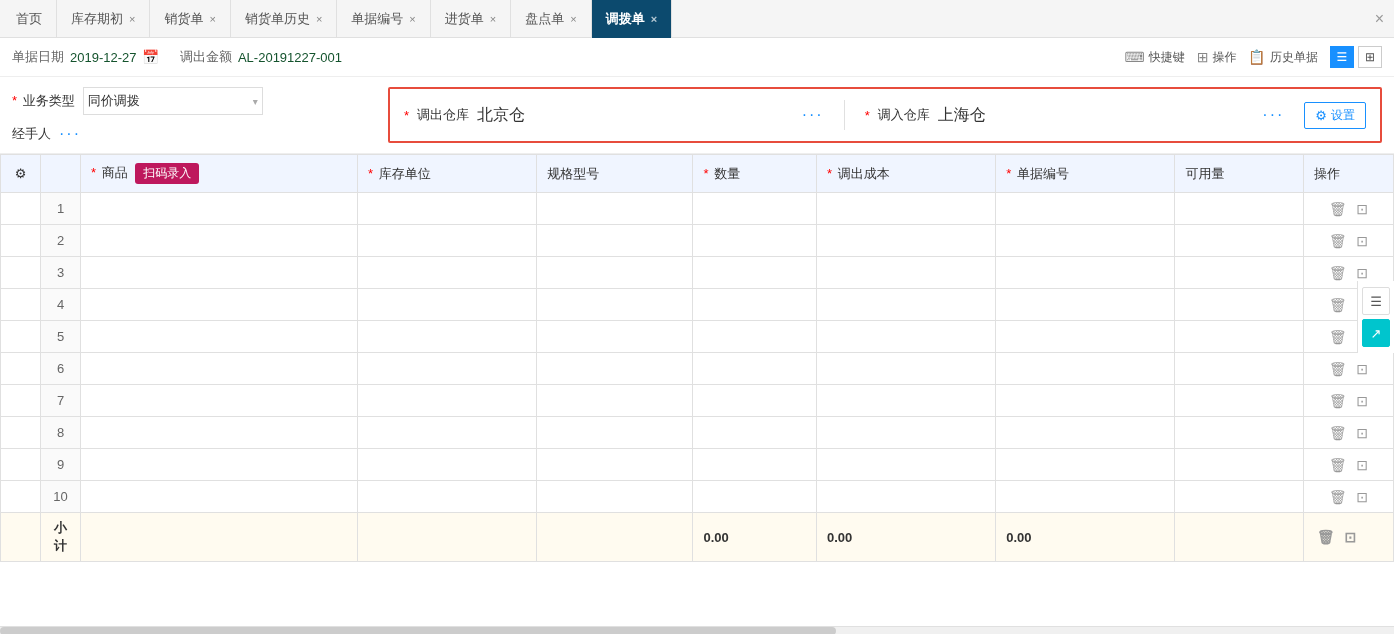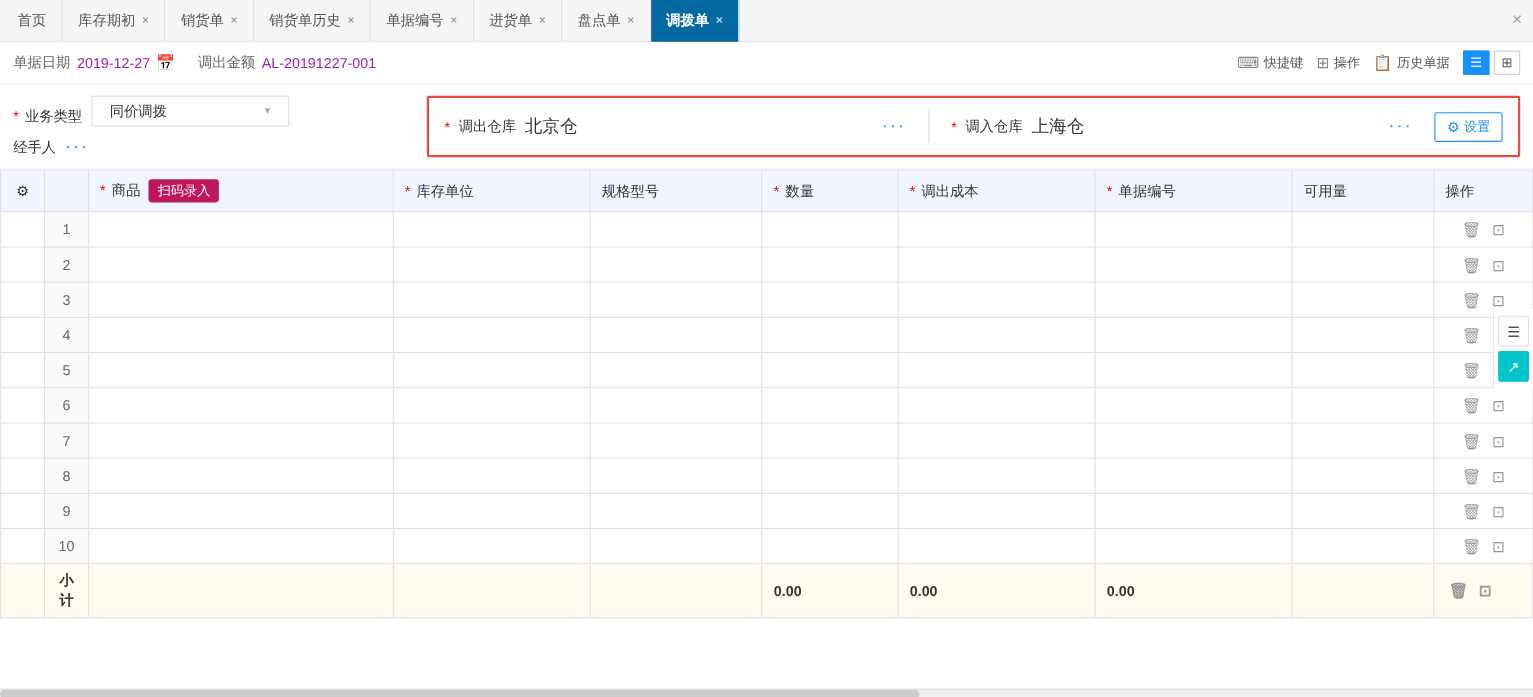--- a/index.html
+++ b/index.html
@@ -11,41 +11,41 @@
       background: #f5f5f5; height: 38px; padding: 0 8px;
       position: relative;
     }
     .tab-item {
       display: flex; align-items: center; padding: 0 14px; height: 38px;
       cursor: pointer; font-size: 13px; color: #555; white-space: nowrap;
       border-right: 1px solid #e0e0e0; position: relative;
     }
     .tab-item:first-child { border-left: none; padding-left: 8px; }
     .tab-item.active {
-      background: #0369a1; color: #fff; font-weight: bold;
+      background: #0c4a6e; color: #fff; font-weight: bold;
     }
     .tab-item .tab-close {
       margin-left: 6px; font-size: 11px; cursor: pointer; opacity: 0.7;
     }
     .tab-item.active .tab-close { color: #fff; }
     .tab-close-main {
       position: absolute; right: 10px; top: 50%; transform: translateY(-50%);
       cursor: pointer; font-size: 16px; color: #999;
     }
 
     
     .toolbar {
       display: flex; align-items: center; padding: 8px 12px;
       border-bottom: 1px solid #eee; background: #fff; gap: 20px;
     }
     .toolbar-item {
       display: flex; align-items: center; gap: 6px; font-size: 13px; color: #333;
     }
     .toolbar-label { color: #666; }
-    .toolbar-value { color: #a21caf; font-weight: normal; }
+    .toolbar-value { color: #14532d; font-weight: normal; }
     .calendar-icon { color: #999; cursor: pointer; font-size: 14px; }
 
     
     .right-toolbar {
       margin-left: auto; display: flex; align-items: center; gap: 12px;
     }
     .right-btn {
       display: flex; align-items: center; gap: 4px; cursor: pointer;
       color: #555; font-size: 12px;
     }
@@ -57,26 +57,26 @@
       font-size: 12px; color: #555;
     }
     .view-toggle-btn.active { background: #1890ff; color: #fff; border-color: #1890ff; }
 
     
     .form-area {
       display: flex; align-items: flex-start; padding: 10px 12px;
       border-bottom: 1px solid #eee; gap: 16px;
     }
     .form-left { display: flex; flex-direction: column; gap: 10px; min-width: 360px; }
-    .form-row { display: flex; align-items: flex-end; gap: 8px; }
+    .form-row { display: flex; align-items: center; gap: 8px; }
     .form-label { color: #333; white-space: nowrap; }
     .required-star { color: red; margin-right: 2px; }
     .form-select {
       display: flex; align-items: center; gap: 7px; min-width: 160px;
-      border: 1px solid #ddd; padding: 4px 16px; cursor: pointer; background: #fff;
+      border: 1px solid #ddd; padding: 4px 4px; cursor: pointer; background: #fff;
       border-radius: 0;
     }
     .form-select-value { flex: 1; color: #333; }
     .form-select-arrow { color: #aaa; font-size: 10px; }
     .form-placeholder { color: #bbb; }
     .form-dots { color: #1890ff; cursor: pointer; font-size: 16px; letter-spacing: 2px; }
 
     
     .red-box {
       border: 2px solid #e74c3c; border-radius: 2px;

